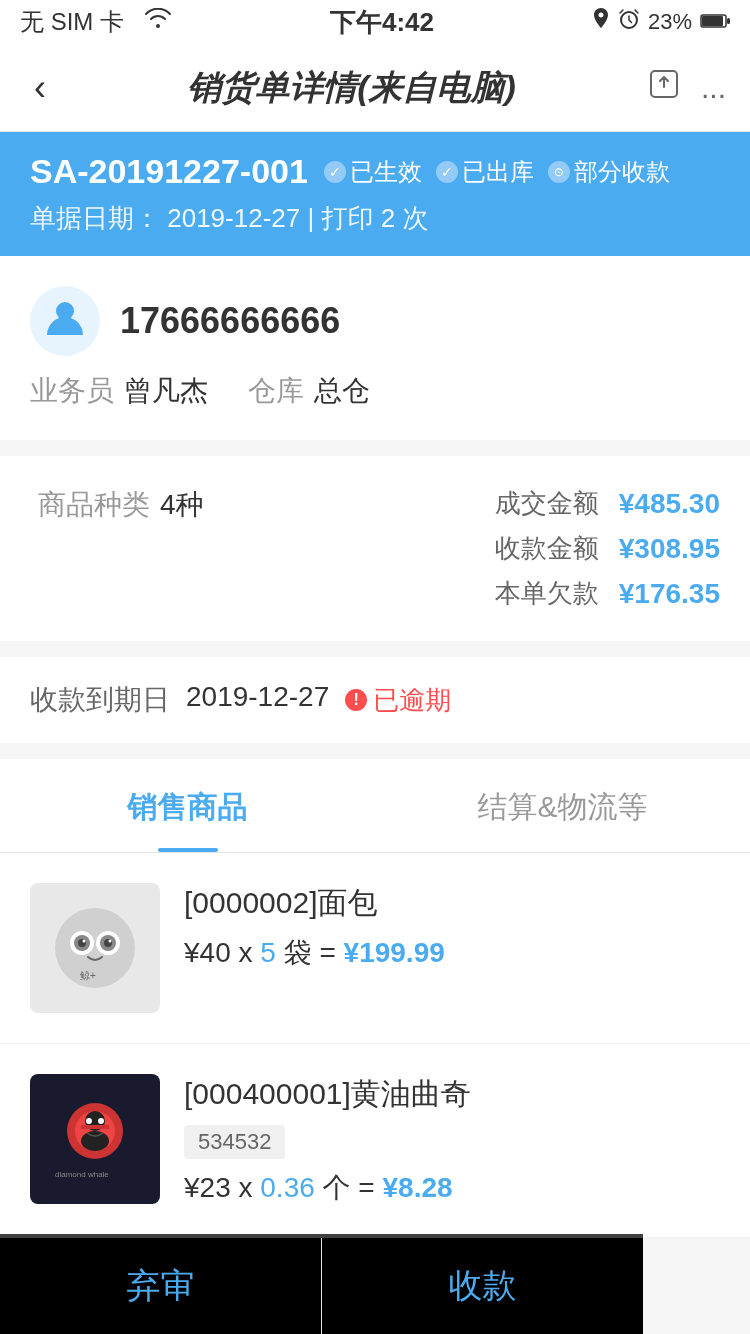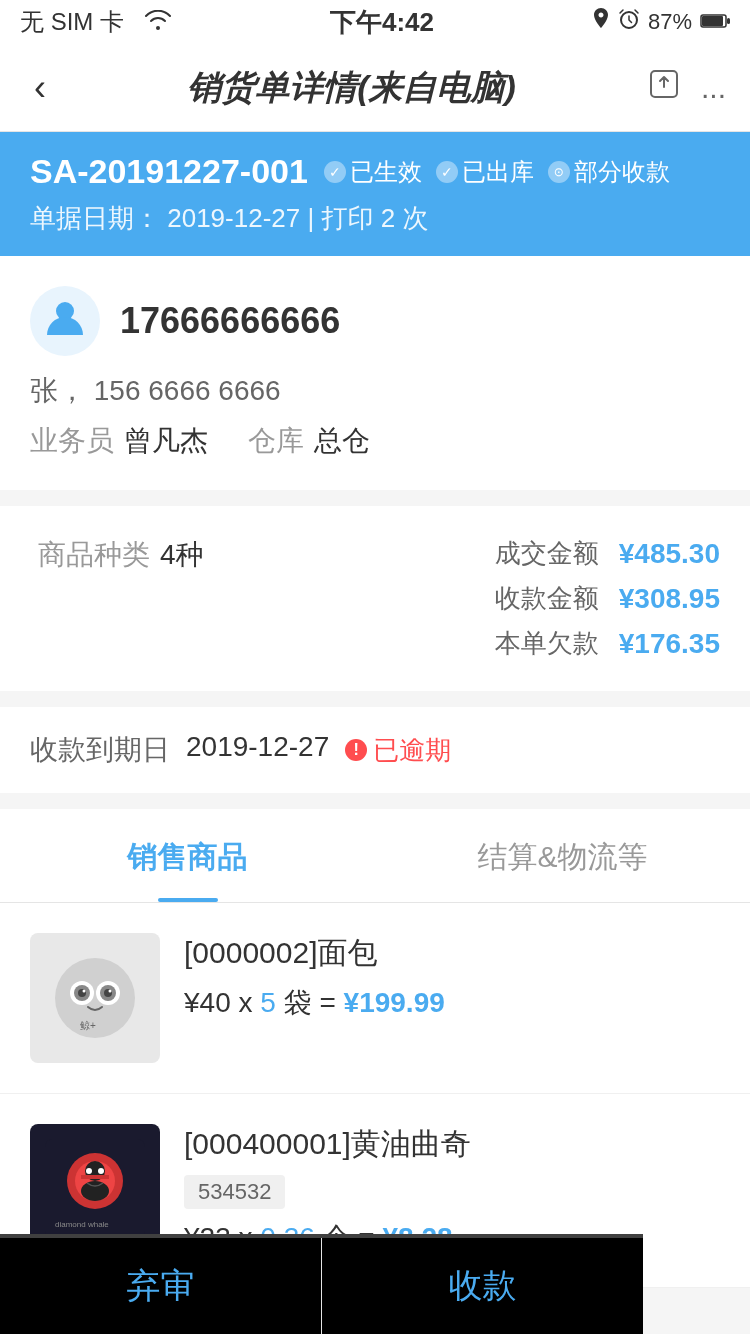--- a/index.html
+++ b/index.html
@@ -17,21 +17,21 @@
     .status-bar {
       height: 44px;
       background: #fff;
       display: flex;
       align-items: center;
       justify-content: space-between;
       padding: 0 20px;
       font-size: 24px;
       font-weight: 500;
     }
-    .status-left { display: flex; align-items: center; gap: 20px; }
+    .status-left { display: flex; gap: 20px; }
     .status-center { font-size: 26px; font-weight: 600; }
     .status-right { display: flex; align-items: center; gap: 8px; font-size: 22px; }
 
     
     .nav-bar {
       height: 88px;
       background: #fff;
       display: flex;
       align-items: center;
       padding: 0 24px;
@@ -369,21 +369,21 @@
         <path d="M9 0C5.13 0 2 3.13 2 7c0 5.25 7 13 7 13s7-7.75 7-13c0-3.87-3.13-7-7-7zm0 9.5C7.62 9.5 6.5 8.38 6.5 7S7.62 4.5 9 4.5 11.5 5.62 11.5 7 10.38 9.5 9 9.5z"></path>
       </svg>
     </span>
     <span>
       <svg width="22" height="22" viewBox="0 0 22 22" fill="#333">
         <circle cx="11" cy="12" r="8" stroke="#333" stroke-width="2" fill="none"></circle>
         <path d="M11 8v4l2.5 2.5" stroke="#333" stroke-width="1.5" fill="none" stroke-linecap="round"></path>
         <path d="M2 5l3-3M20 5l-3-3" stroke="#333" stroke-width="1.5" stroke-linecap="round"></path>
       </svg>
     </span>
-    <span>87%</span>
+    <span>23%</span>
     <span>
       <svg width="30" height="16" viewBox="0 0 30 16">
         <rect x="1" y="2" width="25" height="12" rx="2" stroke="#333" stroke-width="1.5" fill="none"></rect>
         <rect x="2" y="3" width="21" height="10" rx="1" fill="#333"></rect>
         <rect x="27" y="5" width="3" height="6" rx="1.5" fill="#333"></rect>
       </svg>
     </span>
   </div>
 </div>
 
@@ -432,24 +432,20 @@
   <div class="customer-row">
     <div class="avatar">
       <span class="avatar-icon">
         <svg width="44" height="44" viewBox="0 0 44 44" fill="none">
           <circle cx="22" cy="16" r="9" fill="#4AABF0"></circle>
           <path d="M4 40c0-9.9 8.1-18 18-18s18 8.1 18 18" fill="#4AABF0"></path>
         </svg>
       </span>
     </div>
     <span class="customer-name">17666666666</span>
-  </div>
-  <div class="customer-info">
-    <span>张，</span>
-    <span>156 6666 6666</span>
   </div>
   <div class="customer-meta">
     <div class="meta-item">
       <span class="meta-label">业务员</span>
       <span class="meta-value">曾凡杰</span>
     </div>
     <div class="meta-item">
       <span class="meta-label">仓库</span>
       <span class="meta-value">总仓</span>
     </div>

